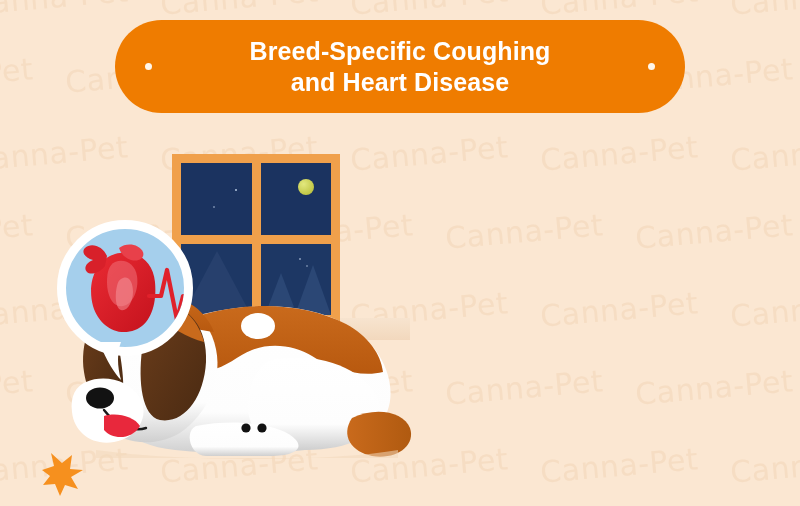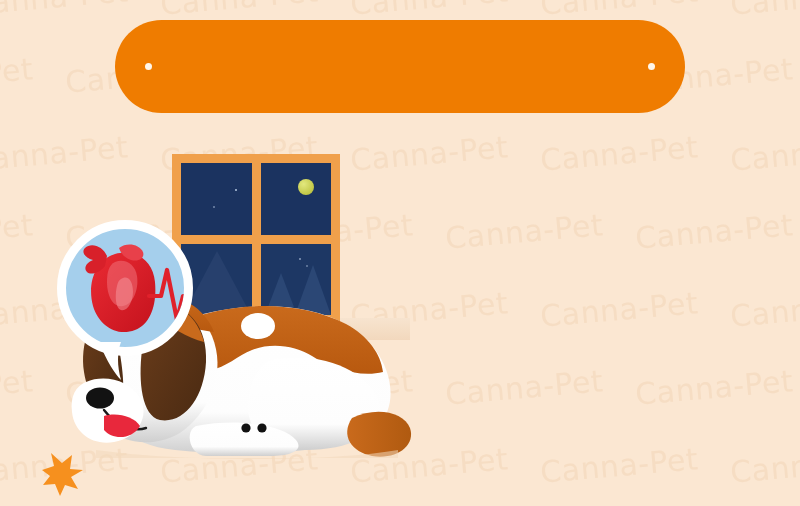--- a/index.html
+++ b/index.html
@@ -371,20 +371,22 @@
 
       <svg viewBox="0 0 60 46" style="position:absolute; left:30px; top:118px; width:60px; height:46px;">
         <path d="M12,4 C20,24 28,36 34,42 C30,28 30,14 34,4 Z" fill="#ffffff"></path>
       </svg>
     </div>
   </div>
 
   <div class="banner">
     <span class="banner-dot left"></span>
     <span class="banner-dot right"></span>
+    <div class="banner-title">Breed-Specific Coughing
+and Heart Disease</div>
   </div>
 
   <div class="bullets">
 
 
 
   </div>
 
 </div>
 

